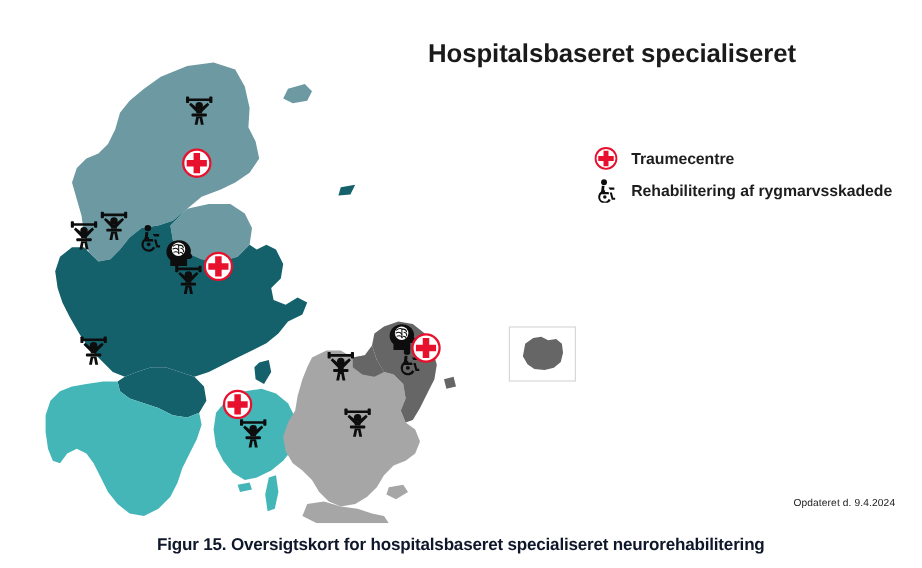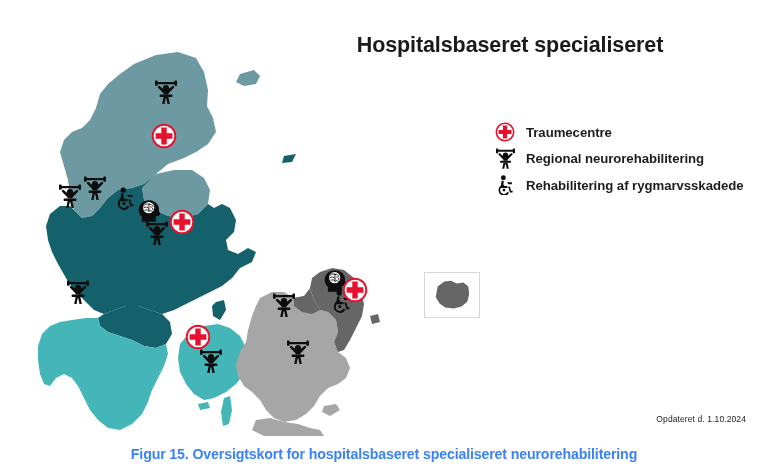--- a/index.html
+++ b/index.html
@@ -85,21 +85,21 @@
     letter-spacing:0.1px;
   }
 
   
   .caption{
     position:absolute;
     left:0; right:0; top:446px;
     text-align:center;
     font-size:14.2px;
     font-weight:bold;
-    color:#3b82f6;
+    color:#0f172a;
     letter-spacing:-0.15px;
   }
 </style>
 </head>
 <body>
 
 <div id="figure">
 
   <div class="title">
     <span>Hospitalsbaseret specialiseret</span>
@@ -386,52 +386,36 @@
       <span class="legend-icon">
         <svg width="20" height="20" viewBox="0 0 26 26">
           <circle cx="13" cy="13" r="11.3" fill="#ffffff" stroke="#e8112d" stroke-width="2"></circle>
           <path d="M10.3 4.6 h5.4 v5.7 h5.7 v5.4 h-5.7 v5.7 h-5.4 v-5.7 h-5.7 v-5.4 h5.7 z" fill="#e8112d"></path>
         </svg>
       </span>
       <span class="legend-label">Traumecentre</span>
     </div>
 
 
-    <div class="legend-row">
-      <span class="legend-icon">
-        <svg width="19" height="21" viewBox="0 0 22 24">
-          <g fill="#0d0d0d">
-            <rect x="1" y="2" width="20" height="2.2" rx="1"></rect>
-            <rect x="0" y="0.4" width="2.6" height="5.4" rx="0.6"></rect>
-            <rect x="19.4" y="0.4" width="2.6" height="5.4" rx="0.6"></rect>
-            <circle cx="11" cy="8.2" r="3.1"></circle>
-            <path d="M11 11.3 L4 5.6 L2.6 7.2 L8.6 13.4 L8.6 14.6 L13.4 14.6 L13.4 13.4 L19.4 7.2 L18 5.6 Z"></path>
-            <rect x="4.6" y="14.6" width="12.8" height="2.4" rx="0.8"></rect>
-            <path d="M8.6 17 L7.2 24 L9.6 24 L10.6 18.6 L11.4 18.6 L12.4 24 L14.8 24 L13.4 17 Z"></path>
-          </g>
-        </svg>
-      </span>
-      <span class="legend-label">Regional neurorehabilitering</span>
-    </div>
 
     <div class="legend-row">
       <span class="legend-icon">
         <svg width="20" height="20" viewBox="0 0 22 22">
           <g fill="#0d0d0d">
             <circle cx="9.2" cy="3.1" r="2.7"></circle>
             <path d="M7.2 6.4 L6.2 14.2 L13.8 14.2 L13.4 12.1 L9.1 12.1 L9.6 6.6 Z"></path>
             <path d="M13.2 8.0 L18.6 8.0 L18.6 10.1 L14.6 10.1 Z"></path>
             <path d="M14.4 12.6 L16.3 19.2 L19.4 19.2 L19.4 17.3 L17.6 17.3 L16.4 12.6 Z"></path>
             <path d="M10.2 10.6 a6.1 6.1 0 1 0 5.2 8.9 l-1.9 -0.9 a4.1 4.1 0 1 1 -3.4 -5.9 z"></path>
             <circle cx="9.9" cy="16.6" r="1.6"></circle>
           </g>
         </svg>
       </span>
       <span class="legend-label">Rehabilitering af rygmarvsskadede</span>
     </div>
 
   </div>
 
-  <div class="updated">Opdateret d. 1.10.2024</div>
+  <div class="updated">Opdateret d. 9.4.2024</div>
 
   <div class="caption">Figur 15. Oversigtskort for hospitalsbaseret specialiseret neurorehabilitering</div>
 
 </div>
 
 </body></html>

